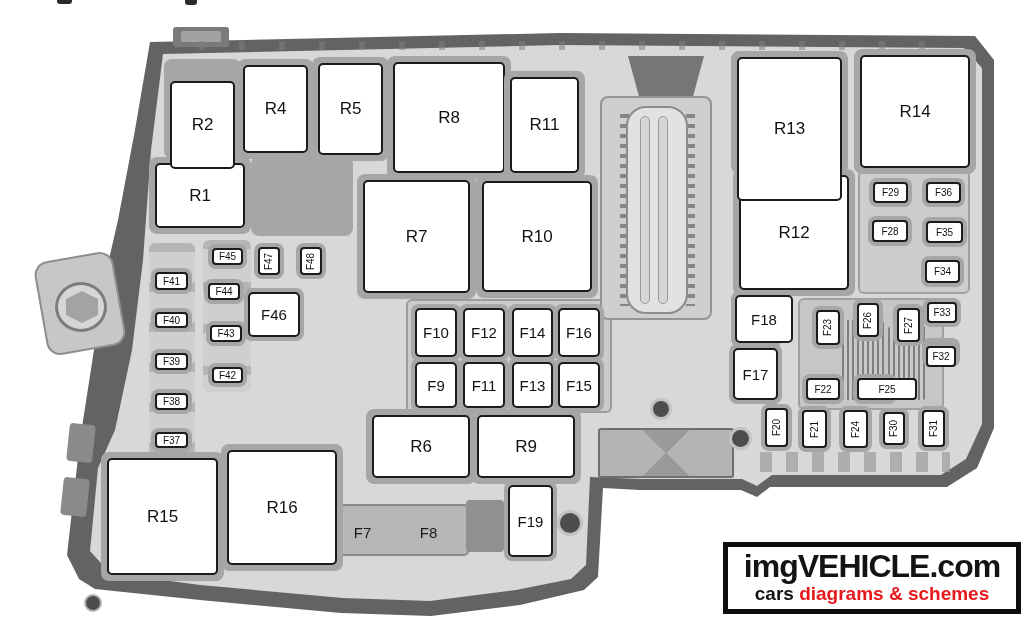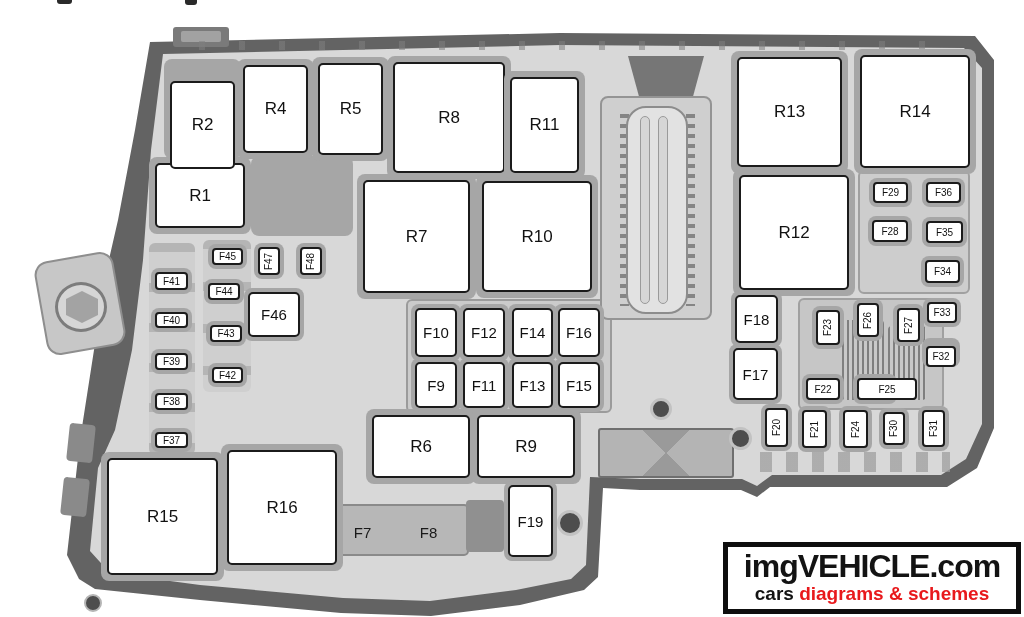--- a/index.html
+++ b/index.html
@@ -135,21 +135,21 @@
       </div>
       <div class="frame" style="left: 504px; top: 71px; width: 81px; height: 108px;"></div>
       <div class="lbl relay" style="left: 510px; top: 77px; width: 69px; height: 96px;">
         <span>R11</span>
       </div>
       <div class="frame" style="left: 733px; top: 169px; width: 122px; height: 127px;"></div>
       <div class="lbl relay" style="left: 739px; top: 175px; width: 110px; height: 115px;">
         <span>R12</span>
       </div>
       <div class="frame" style="left: 731px; top: 51px; width: 117px; height: 123px;"></div>
-      <div class="lbl relay" style="left: 737px; top: 57px; width: 105px; height: 110px;">
+      <div class="lbl relay" style="left: 737px; top: 57px; width: 105px; height: 144px;">
         <span>R13</span>
       </div>
       <div class="frame" style="left: 854px; top: 49px; width: 122px; height: 125px;"></div>
       <div class="lbl relay" style="left: 860px; top: 55px; width: 110px; height: 113px;">
         <span>R14</span>
       </div>
       <div class="frame" style="left: 101px; top: 452px; width: 123px; height: 129px;"></div>
       <div class="lbl relay" style="left: 107px; top: 458px; width: 111px; height: 117px;">
         <span>R15</span>
       </div>
@@ -193,21 +193,21 @@
       </div>
       <div class="frame" style="left: 554px; top: 304px; width: 50px; height: 57px;"></div>
       <div class="lbl fuse" style="left: 558px; top: 308px; width: 42px; height: 49px;">
         <span>F16</span>
       </div>
       <div class="frame" style="left: 729px; top: 344px; width: 53px; height: 60px;"></div>
       <div class="lbl fuse" style="left: 733px; top: 348px; width: 45px; height: 52px;">
         <span>F17</span>
       </div>
       <div class="frame" style="left: 731px; top: 291px; width: 51px; height: 56px;"></div>
-      <div class="lbl fuse" style="left: 735px; top: 295px; width: 43px; height: 48px;">
+      <div class="lbl fuse" style="left: 735px; top: 295px; width: 58px; height: 48px;">
         <span>F18</span>
       </div>
       <div class="frame" style="left: 504px; top: 481px; width: 53px; height: 80px;"></div>
       <div class="lbl fuse" style="left: 508px; top: 485px; width: 45px; height: 72px;">
         <span>F19</span>
       </div>
       <div class="frame" style="left: 761px; top: 404px; width: 31px; height: 47px;"></div>
       <div class="lbl fuse-v" style="left: 765px; top: 408px; width: 23px; height: 39px;">
         <span>F20</span>
       </div>

